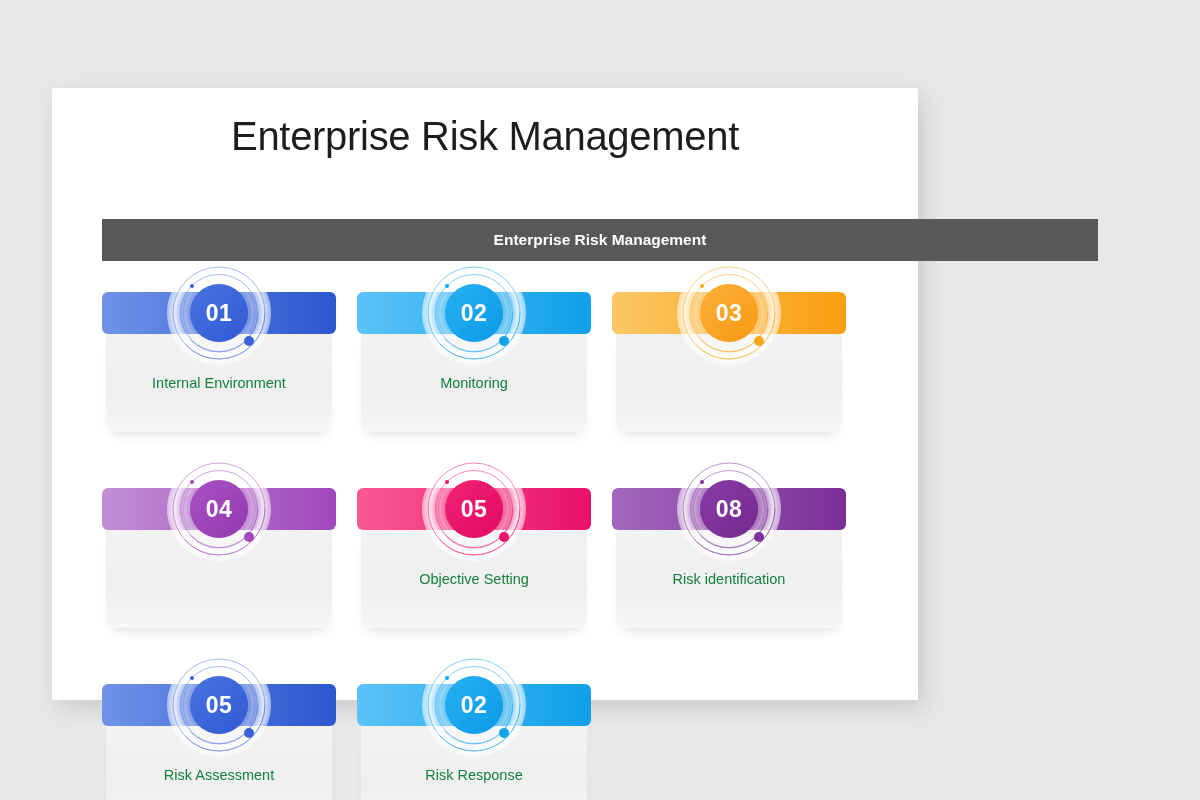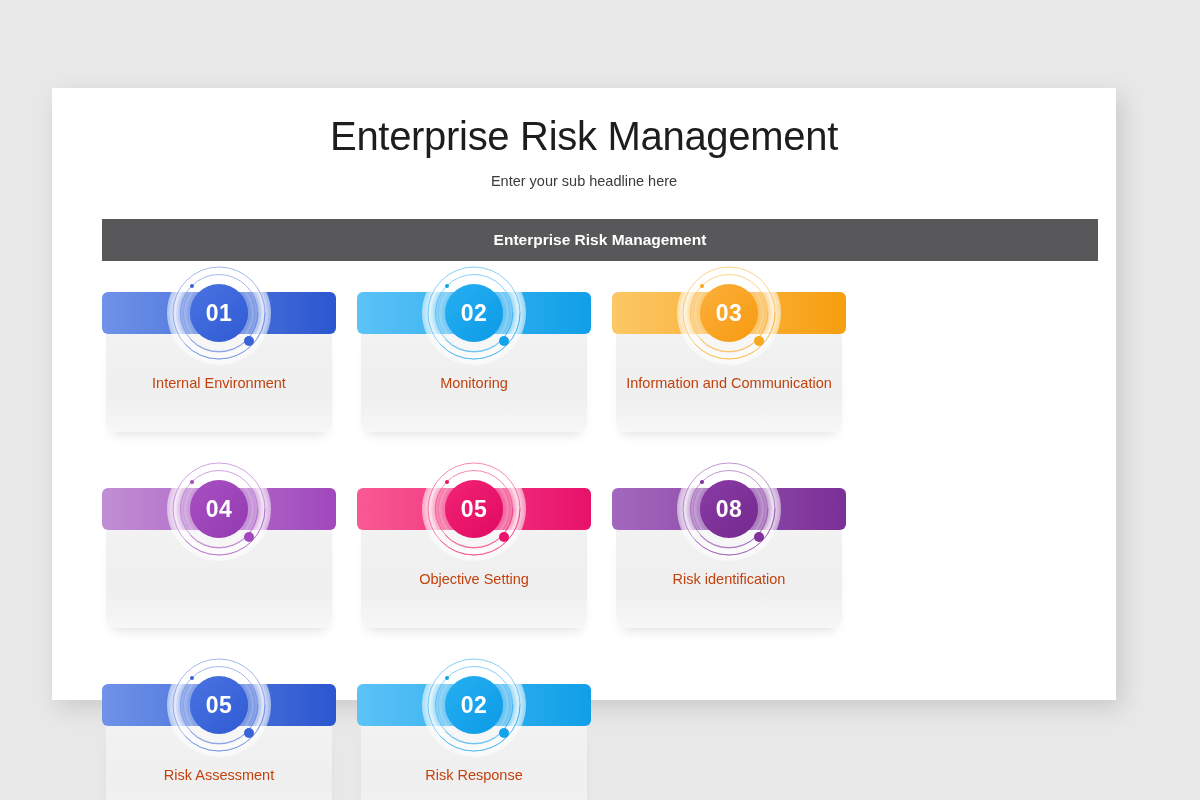--- a/index.html
+++ b/index.html
@@ -9,21 +9,21 @@
     height: 800px;
     background: #e8e8e8;
     font-family: "Liberation Sans", sans-serif;
     overflow: hidden;
   }
 
   #slide {
     position: absolute;
     left: 52px;
     top: 88px;
-    width: 1064px;
+    width: 866px;
     height: 612px;
     background: #ffffff;
     box-shadow: 6px 8px 22px rgba(0,0,0,0.13);
   }
 
   
   #header { padding-top: 26px; text-align: center; }
 
   #slide-title {
     font-size: 40px;
@@ -102,21 +102,21 @@
     left: 8px;
     top: 64px;
     width: 218px;
     height: 98px;
     display: flex;
     align-items: center;
     justify-content: center;
     text-align: center;
     font-size: 14.5px;
     line-height: 1.42;
-    color: #c2410c;
+    color: #15803d;
     padding: 0 6px;
   }
 
   
   .badge-wrap {
     position: absolute;
     left: 50%;
     top: 43px;
     width: 0;
     height: 0;
@@ -172,21 +172,20 @@
     z-index: 2;
   }
 </style>
 </head>
 <body>
 
 <div id="slide">
 
   <div id="header">
     <h1 id="slide-title">Enterprise Risk Management</h1>
-    <div id="slide-subtitle">Enter your sub headline here</div>
   </div>
 
   <div id="banner">
     <span id="banner-text">Enterprise Risk Management</span>
   </div>
 
   <div id="grid">
       <div class="card">
     <div class="card-bar" style="background: linear-gradient(90deg, rgb(111, 147, 232) 0%, rgb(43, 86, 207) 100%);"></div>
     <div class="card-body"></div>
@@ -217,21 +216,20 @@
       <div class="ring ring-outer" style="border-color: rgba(40, 170, 240, 0.55);"></div>
       <div class="ring ring-mid" style="border-color: rgba(40, 170, 240, 0.55);"></div>
       <div class="dot-sm" style="background: rgb(19, 163, 234);"></div>
       <div class="dot-lg" style="background: rgb(19, 163, 234);"></div>
       <div class="badge" style="background: linear-gradient(135deg, rgb(39, 176, 242) 0%, rgb(12, 154, 230) 100%); box-shadow: rgba(255, 255, 255, 0.3) 0px 0px 0px 6px;">02</div>
     </div>
       </div>
       <div class="card">
     <div class="card-bar" style="background: linear-gradient(90deg, rgb(252, 199, 101) 0%, rgb(247, 158, 16) 100%);"></div>
     <div class="card-body"></div>
-    <div class="card-label">Information and Communication</div>
     <div class="badge-wrap">
       <div class="ring ring-halo"></div>
       <svg class="arc-svg" viewBox="0 0 104 104">
         <circle cx="52" cy="52" r="46" fill="none" stroke-width="1" stroke-dasharray="150 300" stroke-dashoffset="40" stroke-linecap="round" stroke="rgba(249,173,40,0.55)"></circle>
         <circle cx="52" cy="52" r="39" fill="none" stroke-width="1" stroke-dasharray="205 300" stroke-dashoffset="112" stroke-linecap="round" stroke="rgba(249,173,40,0.55)"></circle>
       </svg>
       <div class="ring ring-outer" style="border-color: rgba(249, 173, 40, 0.55);"></div>
       <div class="ring ring-mid" style="border-color: rgba(249, 173, 40, 0.55);"></div>
       <div class="dot-sm" style="background: rgb(248, 168, 28);"></div>
       <div class="dot-lg" style="background: rgb(248, 168, 28);"></div>

